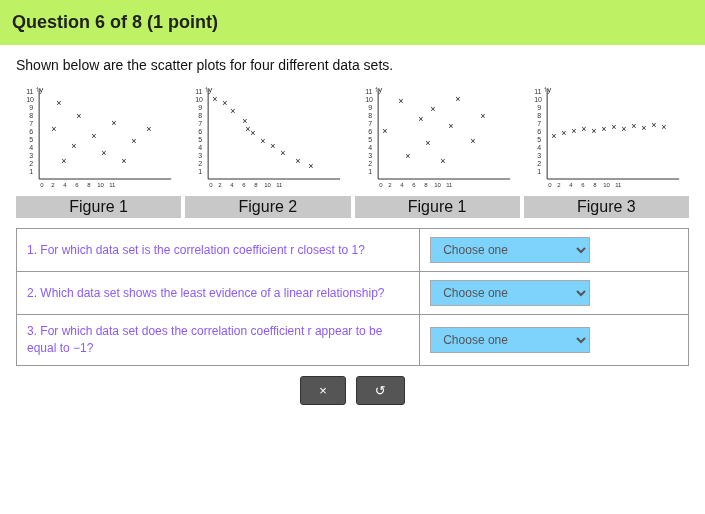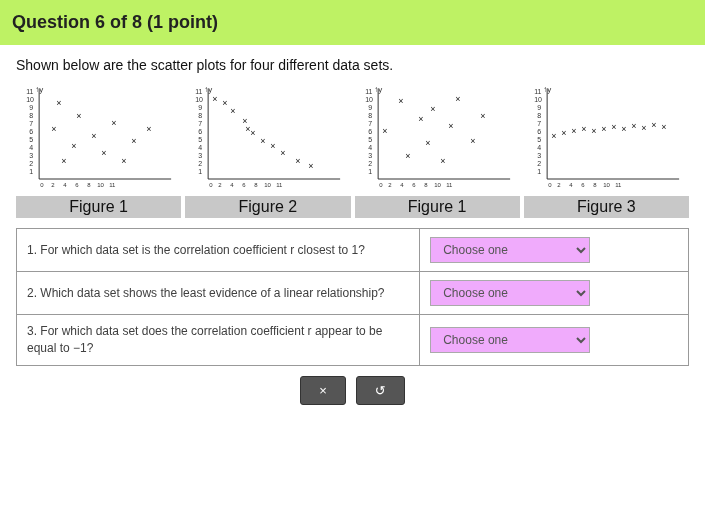--- a/index.html
+++ b/index.html
@@ -64,30 +64,30 @@
       font-size: 12px;
     }
     .questions-table td {
       border: 1px solid #999;
       padding: 8px 10px;
       vertical-align: middle;
     }
     .question-text {
       width: 60%;
       line-height: 1.4;
-      color: #404040;
+      color: #8b5cf6;
     }
     .answer-cell {
       width: 40%;
       text-align: left;
       padding-left: 12px;
     }
     .dropdown-select {
       border: 1px solid #aaa;
-      background: #f0abfc;
+      background: #7dd3fc;
       padding: 4px 8px;
       font-size: 12px;
       width: 160px;
       cursor: pointer;
       color: #555;
       appearance: auto;
     }
     .bottom-buttons {
       display: flex;
       justify-content: center;

